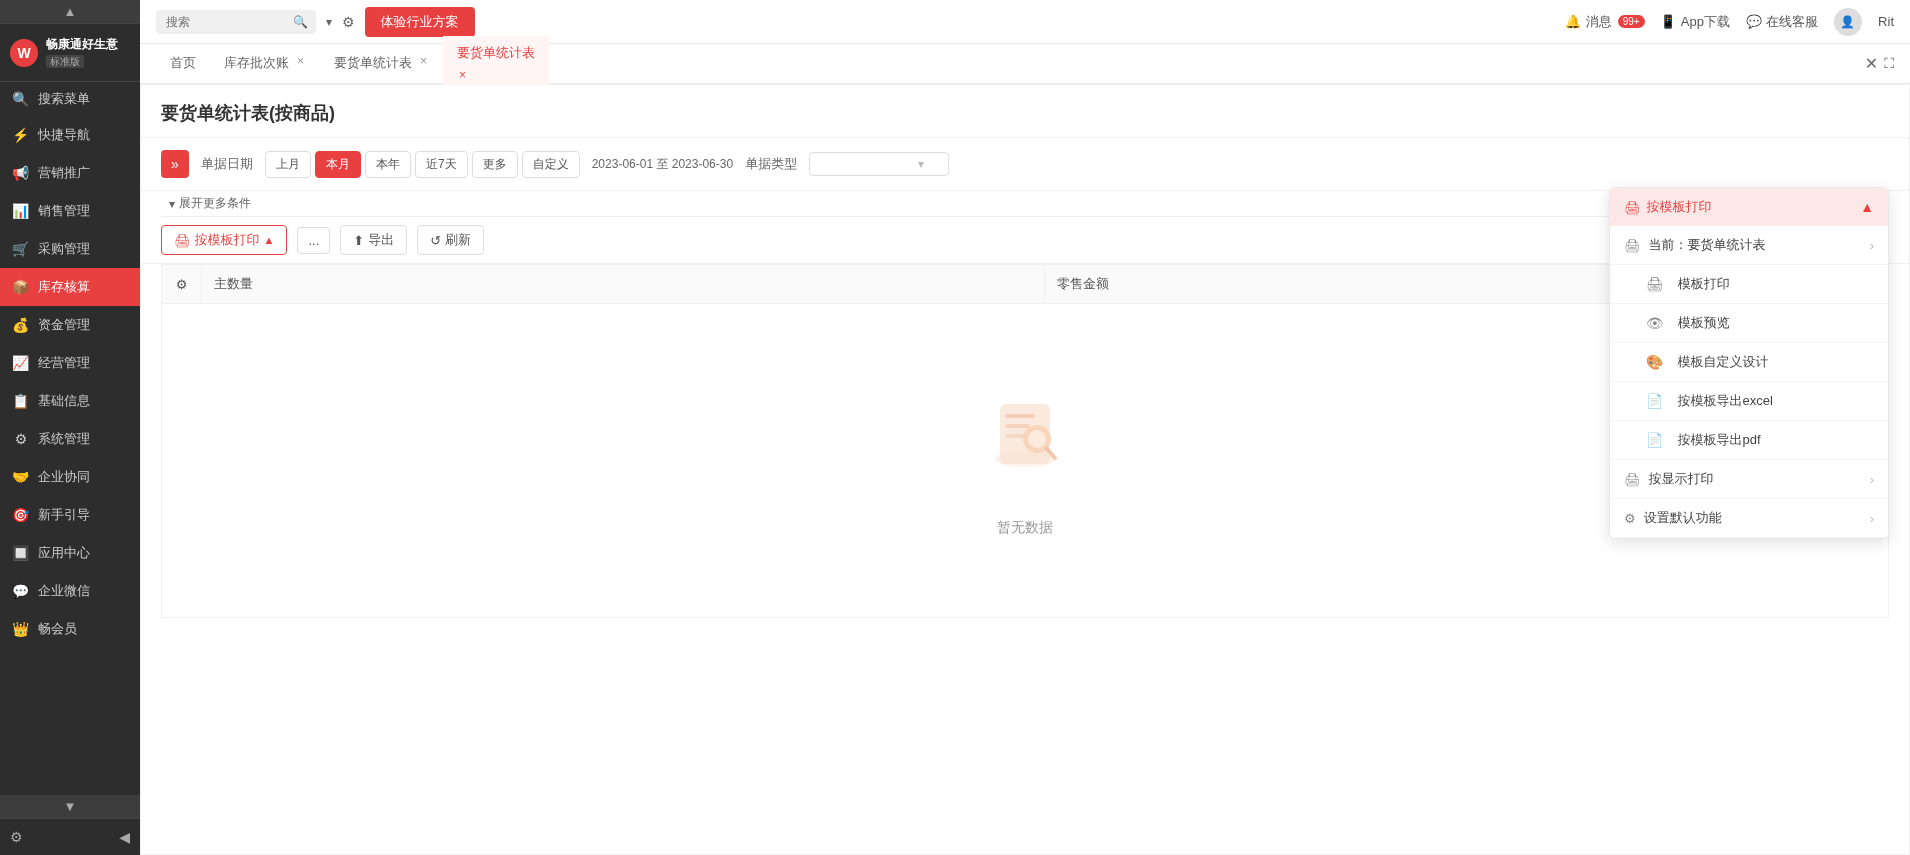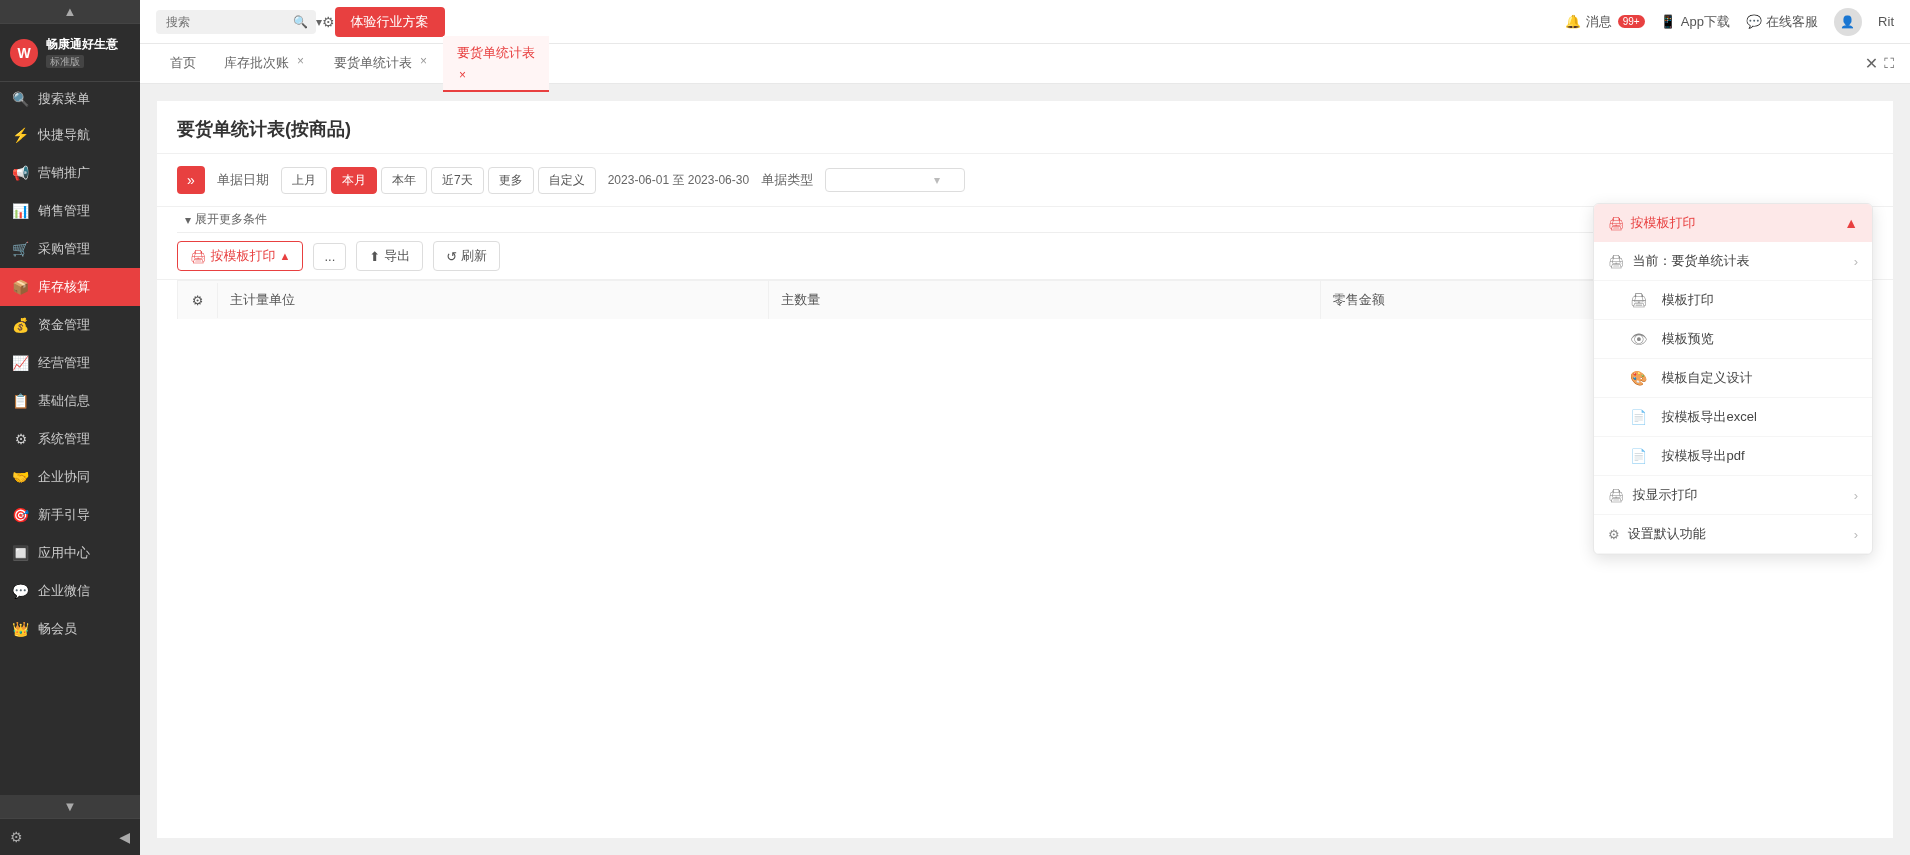--- a/index.html
+++ b/index.html
@@ -18,21 +18,21 @@
     .sidebar-bottom { padding: 10px; display: flex; justify-content: space-between; border-top: 1px solid #444; }
     .sidebar-bottom button { background: none; border: none; color: #aaa; cursor: pointer; font-size: 14px; }
     .sidebar-scroll-up, .sidebar-scroll-down { display: flex; align-items: center; justify-content: center; padding: 4px; cursor: pointer; color: #aaa; background: #3d3d3d; }
     .sidebar-scroll-up { border-bottom: 1px solid #444; }
 
     
     .main { flex: 1; display: flex; flex-direction: column; background: #f0f0f0; height: 855px; overflow: hidden; }
 
     
     .topbar { background: #fff; padding: 0 16px; height: 44px; display: flex; align-items: center; justify-content: space-between; border-bottom: 1px solid #e8e8e8; }
-    .topbar-left { display: flex; align-items: center; }
+    .topbar-left { display: flex; align-items: center; gap: 10px; }
     .topbar-search { background: #f0f0f0; border: none; border-radius: 4px; padding: 5px 30px 5px 10px; font-size: 12px; color: #999; width: 160px; }
     .topbar-search-wrap { position: relative; }
     .topbar-search-wrap .search-icon { position: absolute; right: 8px; top: 50%; transform: translateY(-50%); color: #bbb; font-size: 12px; }
     .topbar-dropdown { background: none; border: none; color: #666; cursor: pointer; font-size: 12px; display: flex; align-items: center; gap: 2px; }
     .topbar-gear { background: none; border: none; color: #666; cursor: pointer; font-size: 14px; }
     .topbar-btn-industry { background: #e84040; color: white; border: none; border-radius: 4px; padding: 6px 16px; cursor: pointer; font-size: 13px; }
     .topbar-right { display: flex; align-items: center; gap: 16px; }
     .topbar-right .icon-btn { background: none; border: none; color: #555; cursor: pointer; font-size: 13px; display: flex; align-items: center; gap: 4px; }
     .badge { background: #e84040; color: white; border-radius: 10px; font-size: 10px; padding: 1px 5px; margin-left: 2px; }
     .avatar { width: 28px; height: 28px; background: #ddd; border-radius: 50%; display: flex; align-items: center; justify-content: center; font-size: 12px; color: #666; }
@@ -41,21 +41,21 @@
     .tabbar { background: #fff; padding: 0 16px; display: flex; align-items: center; border-bottom: 1px solid #e8e8e8; height: 40px; position: relative; }
     .tab { display: flex; align-items: flex-start; gap: 6px; padding: 8px 14px; cursor: pointer; color: #666; font-size: 13px; border-bottom: 2px solid transparent; white-space: nowrap; }
     .tab.active { color: #e84040; border-bottom: 2px solid #e84040; font-weight: 500; background: #fff5f5; flex-direction: column; }
     .tab .close-btn { background: none; border: none; color: #999; cursor: pointer; font-size: 12px; padding: 0 2px; }
     .tab.active .close-btn { color: #e84040; }
     .tabbar-right { margin-left: auto; display: flex; align-items: center; gap: 6px; }
     .tabbar-close { background: none; border: none; color: #666; cursor: pointer; font-size: 16px; }
     .tabbar-expand { background: none; border: none; color: #666; cursor: pointer; font-size: 14px; }
 
     
-    .page-content { flex: 1; background: #fff; margin: 17px; overflow: auto; position: relative; }
+    .page-content { flex: 1; background: #fff; margin: 1px; overflow: auto; position: relative; }
     .page-header { padding: 16px 20px 12px; border-bottom: 1px solid #f0f0f0; }
     .page-title { font-size: 18px; font-weight: 600; color: #333; }
 
     
     .filter-bar { padding: 12px 20px; background: #fff; border-bottom: 1px solid #f0f0f0; display: flex; align-items: center; flex-wrap: wrap; gap: 12px; }
     .filter-expand-btn { width: 28px; height: 28px; background: #e84040; color: white; border: none; border-radius: 4px; cursor: pointer; display: flex; align-items: center; justify-content: center; font-size: 14px; }
     .filter-label { color: #666; font-size: 13px; white-space: nowrap; }
     .date-btn { padding: 4px 10px; border: 1px solid #ddd; border-radius: 4px; background: #fff; color: #555; cursor: pointer; font-size: 12px; }
     .date-btn.active { background: #e84040; color: white; border-color: #e84040; }
     .date-range-text { color: #666; font-size: 12px; }
@@ -283,23 +283,38 @@
         <button class="btn-query">查询</button>
         <button class="btn-settings">设置</button>
       </div>
     </div>
 
     <div class="table-area">
       <div class="table-header">
         <div class="th gear-col">
           <span>⚙</span>
         </div>
-        <div class="th">主计量单位</div>
         <div class="th">主数量</div>
         <div class="th">零售金额</div>
+      </div>
+      <div class="table-empty">
+        <div class="empty-icon">
+          
+          <svg width="100" height="100" viewBox="0 0 100 100" fill="none" xmlns="http://www.w3.org/2000/svg">
+            <ellipse cx="50" cy="75" rx="30" ry="8" fill="#f5cdb0" opacity="0.4"></ellipse>
+            <rect x="25" y="20" width="50" height="60" rx="6" fill="#f5cdb0" opacity="0.7"></rect>
+            <rect x="30" y="30" width="30" height="4" rx="2" fill="#e89060" opacity="0.6"></rect>
+            <rect x="30" y="40" width="25" height="4" rx="2" fill="#e89060" opacity="0.5"></rect>
+            <rect x="30" y="50" width="20" height="4" rx="2" fill="#e89060" opacity="0.4"></rect>
+            <circle cx="62" cy="55" r="14" fill="#f5b080" opacity="0.8"></circle>
+            <circle cx="62" cy="55" r="9" fill="#fff" opacity="0.5"></circle>
+            <line x1="72" y1="65" x2="80" y2="74" stroke="#e89060" stroke-width="4" stroke-linecap="round" opacity="0.8"></line>
+          </svg>
+        </div>
+        <span class="empty-text">暂无数据</span>
       </div>
     </div>
 
     <div class="dropdown-menu">
       <div class="dropdown-header">
         <div class="title">
           <span>🖨</span>
           <span>按模板打印</span>
         </div>
         <button class="close-arrow">▲</button>

